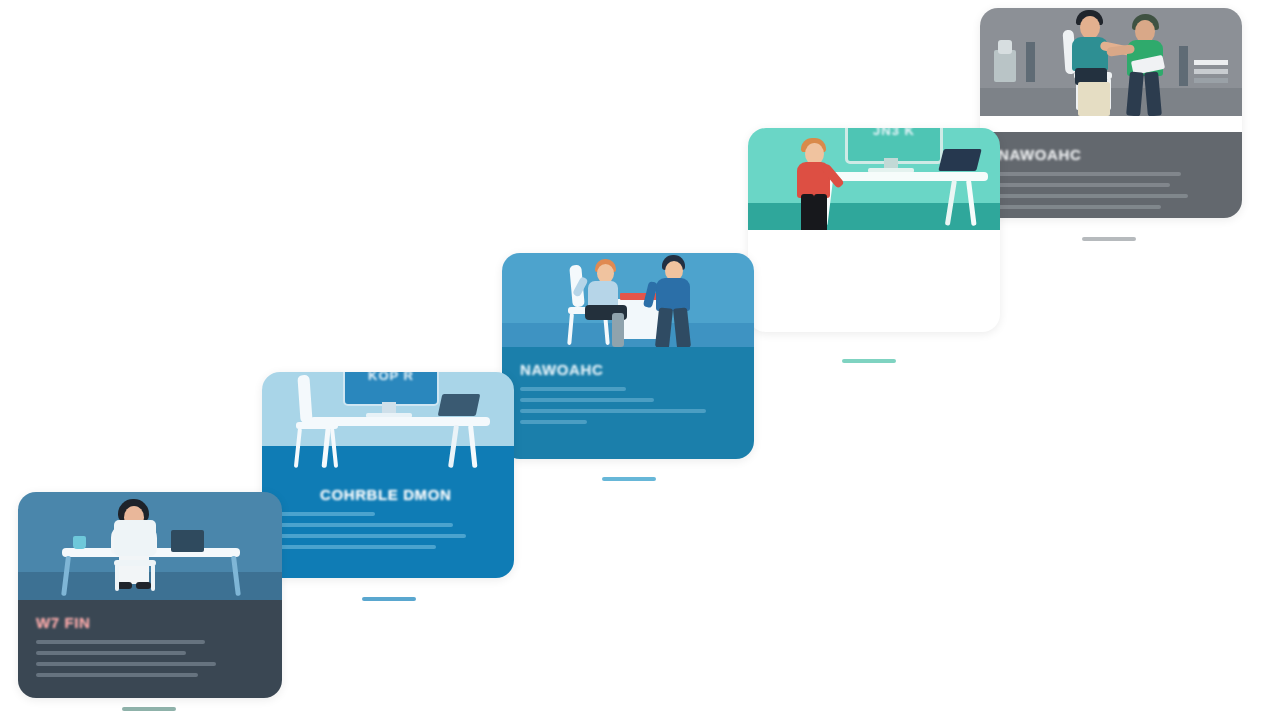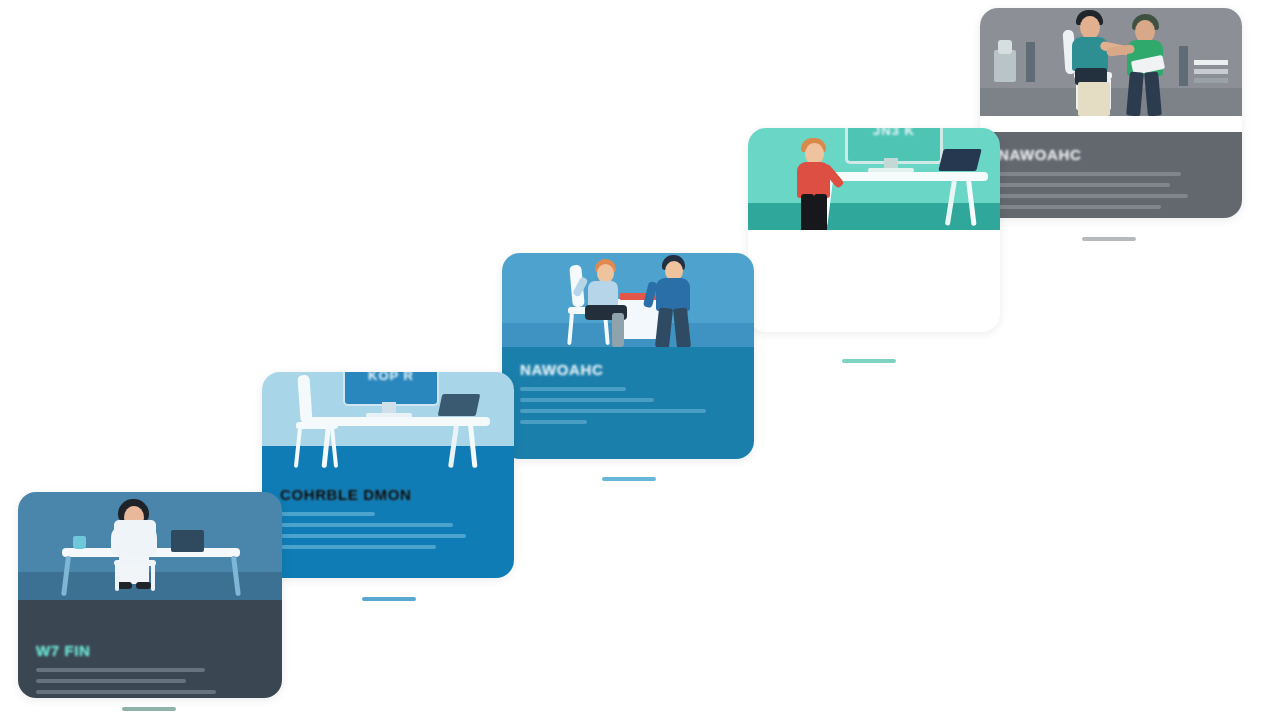--- a/index.html
+++ b/index.html
@@ -99,21 +99,21 @@
       <div class="legs" style="left:101px;top:60px;width:30px;height:32px;background:#f2f5f7;border-radius:3px;"></div>
       <div class="shoe" style="left:99px;top:90px;width:15px;height:7px;background:#20242b;"></div>
       <div class="shoe" style="left:118px;top:90px;width:15px;height:7px;background:#20242b;"></div>
 
       <div class="chair-back" style="left:96px;top:28px;width:42px;height:36px;background:#eef4f7;"></div>
       <div class="chair-seat" style="left:96px;top:68px;width:42px;height:6px;background:#eef4f7;"></div>
       <div class="leg" style="left:97px;top:72px;width:4px;height:27px;background:#eef4f7;"></div>
       <div class="leg" style="left:133px;top:72px;width:4px;height:27px;background:#eef4f7;"></div>
     </div>
     <div class="card-body" id="body-1" style="top: 108px; background: rgb(58, 71, 83);">
-      <p class="card-title" style="color: #5eead4; margin-top: 28px;">W7 FIN</p>
+      <p class="card-title" style="color: #fca5a5;">W7 FIN</p>
       <ul class="card-lines" id="lines-1">
           <li style="width: 74%; background: rgb(139, 152, 164);"></li>
           <li style="width: 66%; background: rgb(139, 152, 164);"></li>
           <li style="width: 79%; background: rgb(139, 152, 164);"></li>
           <li style="width: 71%; background: rgb(139, 152, 164);"></li>
         </ul>
     </div>
   </div>
   <div class="underbar" id="bar-1" style="left: 122px; top: 707px; width: 54px; background: rgb(143, 178, 170);"></div>
 
@@ -129,21 +129,21 @@
       <div class="desk-top" style="left:48px;top:45px;width:180px;height:9px;background:#f4f9fc;"></div>
       <div class="leg" style="left:64px;top:53px;width:5px;height:43px;background:#f4f9fc;transform:rotate(6deg);"></div>
       <div class="leg" style="left:206px;top:53px;width:5px;height:43px;background:#f4f9fc;transform:rotate(-6deg);"></div>
       <div class="leg" style="left:192px;top:53px;width:5px;height:43px;background:#eaf3f8;transform:rotate(8deg);"></div>
       <div class="chair-back" style="left:37px;top:3px;width:12px;height:48px;background:#f4f9fc;border-radius:5px;transform:rotate(-4deg);"></div>
       <div class="chair-seat" style="left:34px;top:50px;width:42px;height:7px;background:#f4f9fc;"></div>
       <div class="leg" style="left:36px;top:56px;width:4px;height:40px;background:#f4f9fc;transform:rotate(6deg);"></div>
       <div class="leg" style="left:68px;top:56px;width:4px;height:40px;background:#f4f9fc;transform:rotate(-6deg);"></div>
     </div>
     <div class="card-body" id="body-2" style="top: 100px; background: rgb(15, 124, 181);">
-      <p class="card-title" style="color: #000000;">COHRBLE DMON</p>
+      <p class="card-title" style="color: #ffffff; margin-left: 40px;">COHRBLE DMON</p>
       <ul class="card-lines" id="lines-2">
           <li style="width: 44%; background: rgb(125, 195, 228);"></li>
           <li style="width: 80%; background: rgb(125, 195, 228);"></li>
           <li style="width: 86%; background: rgb(125, 195, 228);"></li>
           <li style="width: 72%; background: rgb(125, 195, 228);"></li>
         </ul>
     </div>
   </div>
   <div class="underbar" id="bar-2" style="left: 362px; top: 597px; width: 54px; background: rgb(90, 167, 207);"></div>
 

